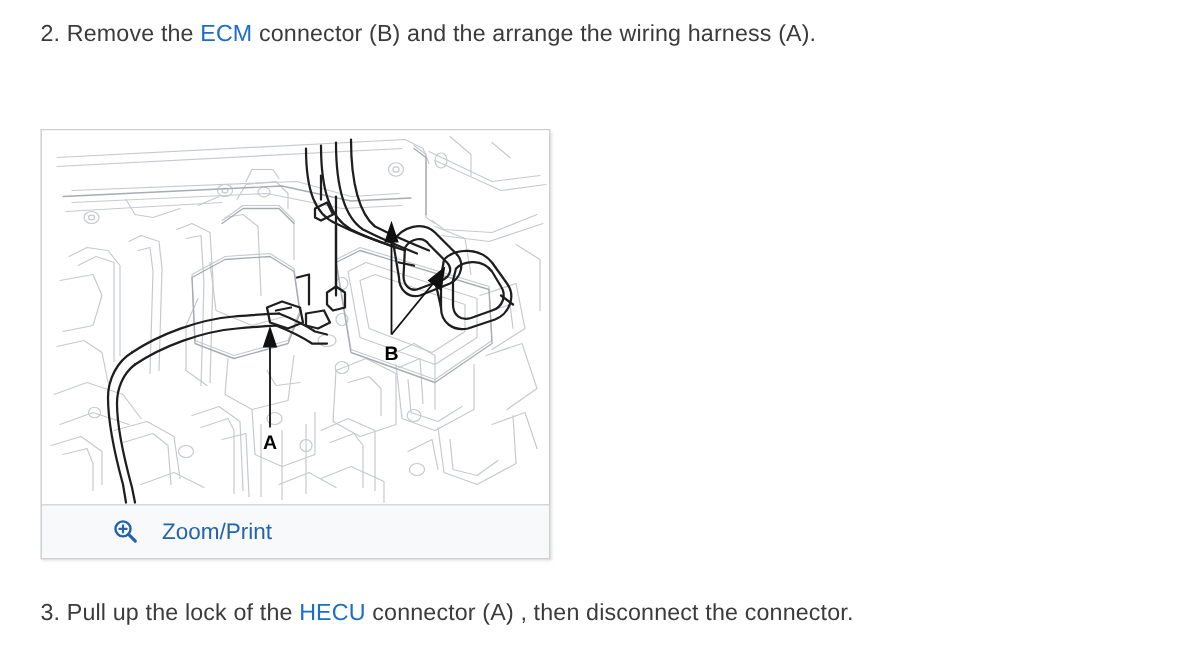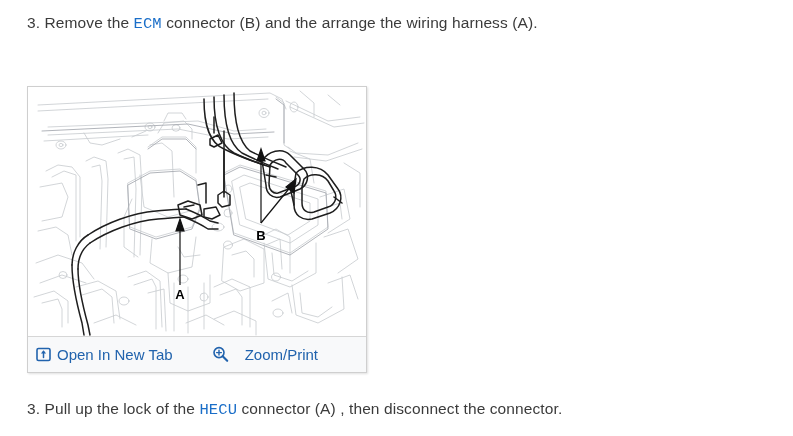--- a/index.html
+++ b/index.html
@@ -25,21 +25,20 @@
     white-space: nowrap;
     letter-spacing: 0.1px;
   }
   #step-3 { top: 13px; }
   #step-4 { top: 399px; }
 
   .term-link {
     color: #1a6ec8;
     text-decoration: none;
     cursor: pointer;
-    font-family: Liberation Mono, monospace;
   }
 
   
   .figure-panel {
     position: absolute;
     left: 27px;
     top: 86px;
     width: 340px;
     height: 287px;
     background: #ffffff;
@@ -82,21 +81,21 @@
     text-decoration: none;
     cursor: pointer;
     white-space: nowrap;
   }
   #zoom-print-link { margin-left: 39px; gap: 16px; }
   .tool-icon { display: inline-flex; align-items: center; justify-content: center; }
 </style>
 </head>
 <body>
 
-<div class="step-text" id="step-3"><span>3. Remove the </span><a class="term-link" href="#">ECM</a><span> connector (B) and the arrange the wiring harness (A).</span></div>
+<div class="step-text" id="step-3"><span>2. Remove the </span><a class="term-link" href="#">ECM</a><span> connector (B) and the arrange the wiring harness (A).</span></div>
 
 <div class="figure-panel">
 
   <div class="figure-canvas">
     <svg width="338" height="249" viewBox="0 0 338 249" xmlns="http://www.w3.org/2000/svg">
       <rect x="0" y="0" width="338" height="249" fill="#ffffff"></rect>
 
       <g fill="none" stroke="#c6cace" stroke-width="0.8" stroke-linecap="round" stroke-linejoin="round">
 
         <path d="M10 18 L242 6 L254 12 L258 22"></path>
@@ -251,30 +250,20 @@
         <polygon points="152,132 148,144 156,144"></polygon>
       </g>
 
       <text x="233" y="153" text-anchor="middle" font-family="Liberation Sans, sans-serif" font-size="13" font-weight="bold" fill="#000000">B</text>
       <text x="152" y="212" text-anchor="middle" font-family="Liberation Sans, sans-serif" font-size="13" font-weight="bold" fill="#000000">A</text>
     </svg>
   </div>
 
   <div class="figure-toolbar">
 
-    <a class="tool-link" href="#" id="open-new-tab-link">
-      <span class="tool-icon">
-        <svg width="15" height="15" viewBox="0 0 15 15" xmlns="http://www.w3.org/2000/svg">
-          <rect x="1" y="1.5" width="13" height="12" rx="1.5" fill="none" stroke="#2163ad" stroke-width="1.6"></rect>
-          <path d="M7.5 10.5 L7.5 4.8" stroke="#2163ad" stroke-width="1.5" stroke-linecap="round"></path>
-          <polygon points="7.5,3.2 4.9,6.6 10.1,6.6" fill="#2163ad"></polygon>
-        </svg>
-      </span>
-      <span>Open In New Tab</span>
-    </a>
 
     <a class="tool-link" href="#" id="zoom-print-link">
       <span class="tool-icon">
         <svg width="17" height="17" viewBox="0 0 17 17" xmlns="http://www.w3.org/2000/svg">
           <circle cx="7" cy="6.6" r="5" fill="none" stroke="#2163ad" stroke-width="1.6"></circle>
           <path d="M10.7 10.3 L15.2 14.8" stroke="#2163ad" stroke-width="2.1" stroke-linecap="round"></path>
           <path d="M7 4.2 L7 9.0 M4.6 6.6 L9.4 6.6" stroke="#2163ad" stroke-width="1.4" stroke-linecap="round"></path>
         </svg>
       </span>
       <span>Zoom/Print</span>

